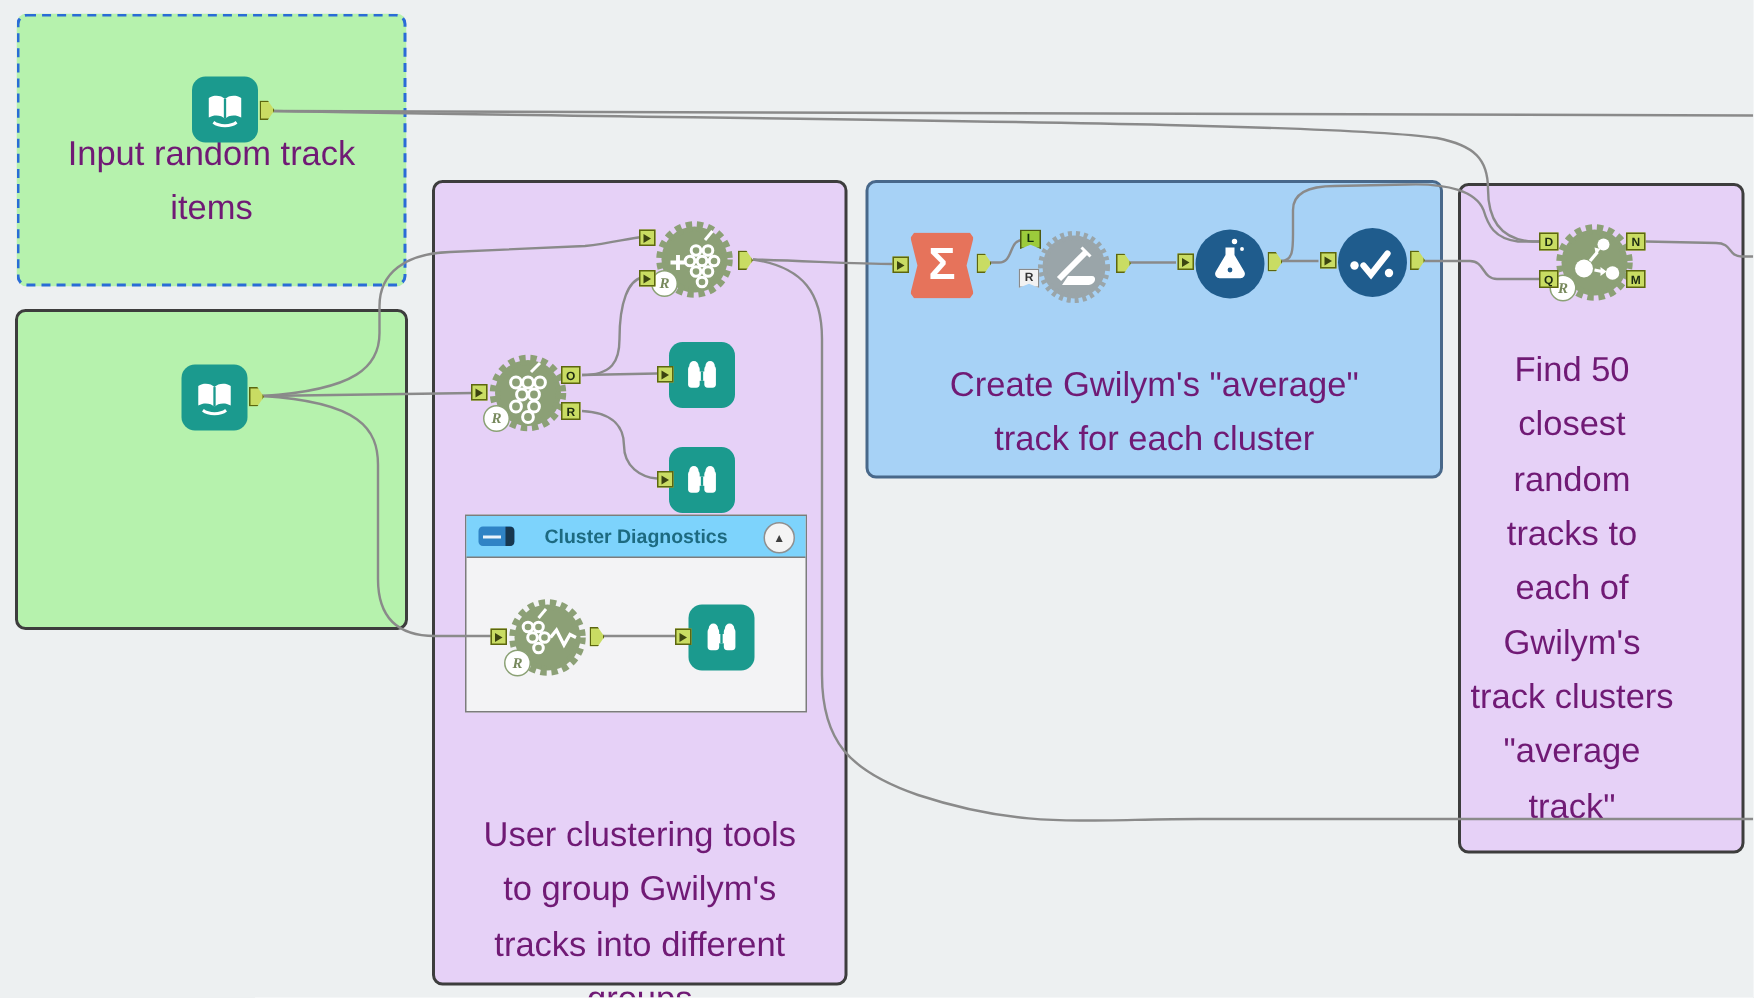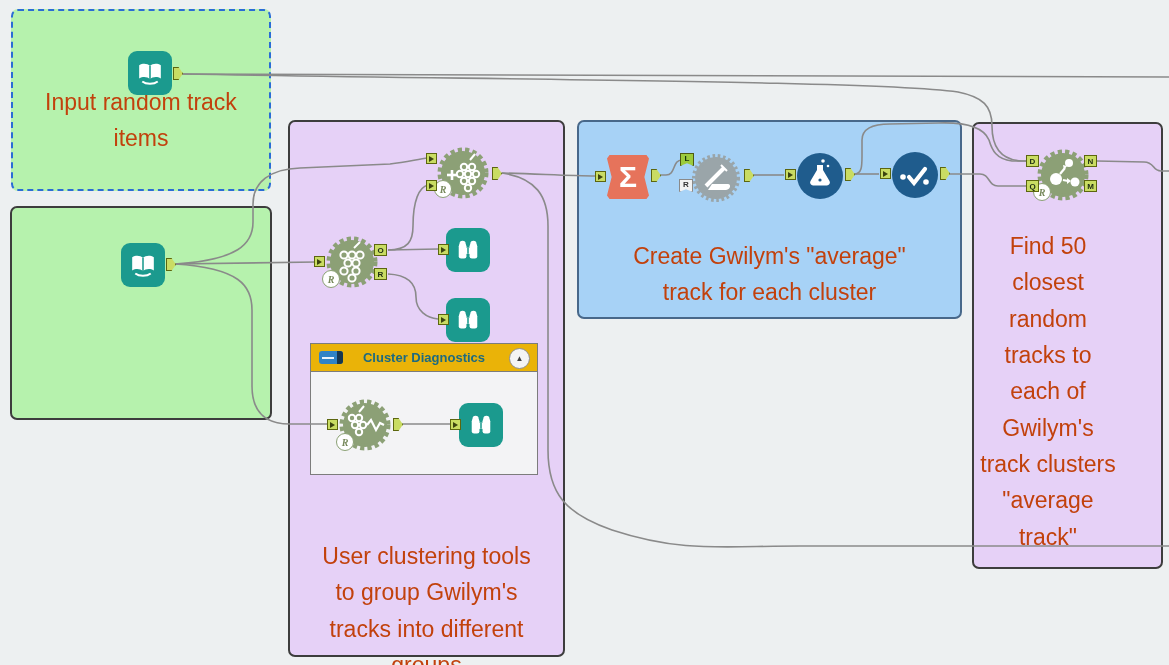--- a/index.html
+++ b/index.html
@@ -7,21 +7,21 @@
   #canvas{position:relative;width:1169px;height:665px;background:#edf0f1;overflow:hidden;}
 
   
   .container{position:absolute;border-radius:7px;box-sizing:border-box;z-index:1;}
   .green{background:#b6f2ad;border:2px solid #3d3d3d;}
   .green.selected{border:2px dashed #2a6cd6;}
   .purple{background:#e6d1f7;border:2px solid #3d3d3d;}
   .blue{background:#a7d2f6;border:2px solid #48688a;}
 
   .caption{position:absolute;z-index:2;text-align:center;white-space:pre-line;
-           color:#c2410c;font-size:23px;line-height:1.58;letter-spacing:0px;}
+           color:#701a75;font-size:23px;line-height:1.58;letter-spacing:0px;}
 
   
   #wires{position:absolute;left:0;top:0;z-index:3;pointer-events:none;}
   #wires path{fill:none;stroke:#8a8a8a;stroke-width:1.6;pointer-events:stroke;}
 
   
   .tool{position:absolute;z-index:4;}
   .sqtool{width:44px;height:44px;border-radius:9px;background:#1b9a8e;display:flex;align-items:center;justify-content:center;}
   .circtool{width:46px;height:46px;border-radius:50%;background:#1f5c8d;display:flex;align-items:center;justify-content:center;}
   .summ{width:42px;height:44px;background:#e6735b;display:flex;align-items:center;justify-content:center;
@@ -40,21 +40,21 @@
          clip-path:polygon(0 0,55% 0,100% 50%,55% 100%,0 100%);}
   .a-letter{width:13px;height:12px;background:#c9dc63;border:1px solid #5c660f;
             color:#1d2b12;font-size:8px;font-weight:bold;display:flex;align-items:center;justify-content:center;}
   .a-banner{width:14px;height:13px;background:#9ccb3b;border:1px solid #4e5a12;
             clip-path:polygon(0 0,100% 0,100% 100%,50% 78%,0 100%);
             color:#12300e;font-size:8px;font-weight:bold;display:flex;align-items:flex-start;justify-content:center;}
   .a-banner.white{background:#f2f2f2;border-color:#8a8a8a;color:#333;}
 
   
   .tcontainer{position:absolute;z-index:2;background:#f3f3f5;border:1.5px solid #7c7c7c;box-sizing:border-box;}
-  .tc-header{height:27px;background:#eab308;border-bottom:1.5px solid #7c7c7c;display:flex;align-items:center;position:relative;}
+  .tc-header{height:27px;background:#7dd3fc;border-bottom:1.5px solid #7c7c7c;display:flex;align-items:center;position:relative;}
   .tc-title{flex:1;text-align:center;color:#1d6a80;font-weight:bold;font-size:13px;}
   .tc-pill{position:absolute;left:8px;top:7px;width:24px;height:13px;border-radius:3px;background:#2f83c5;overflow:hidden;}
   .tc-pill::before{content:"";position:absolute;left:3px;top:6px;width:12px;height:2px;background:#eaf4fb;}
   .tc-pill::after{content:"";position:absolute;right:0;top:0;width:6px;height:13px;background:#17374f;}
   .tc-collapse{position:absolute;right:7px;top:4px;width:19px;height:19px;border-radius:50%;background:#f4f4f4;
                border:1px solid #8f8f8f;color:#3f3f3f;font-size:8px;display:flex;align-items:center;justify-content:center;}
 </style>
 </head>
 <body>
 

